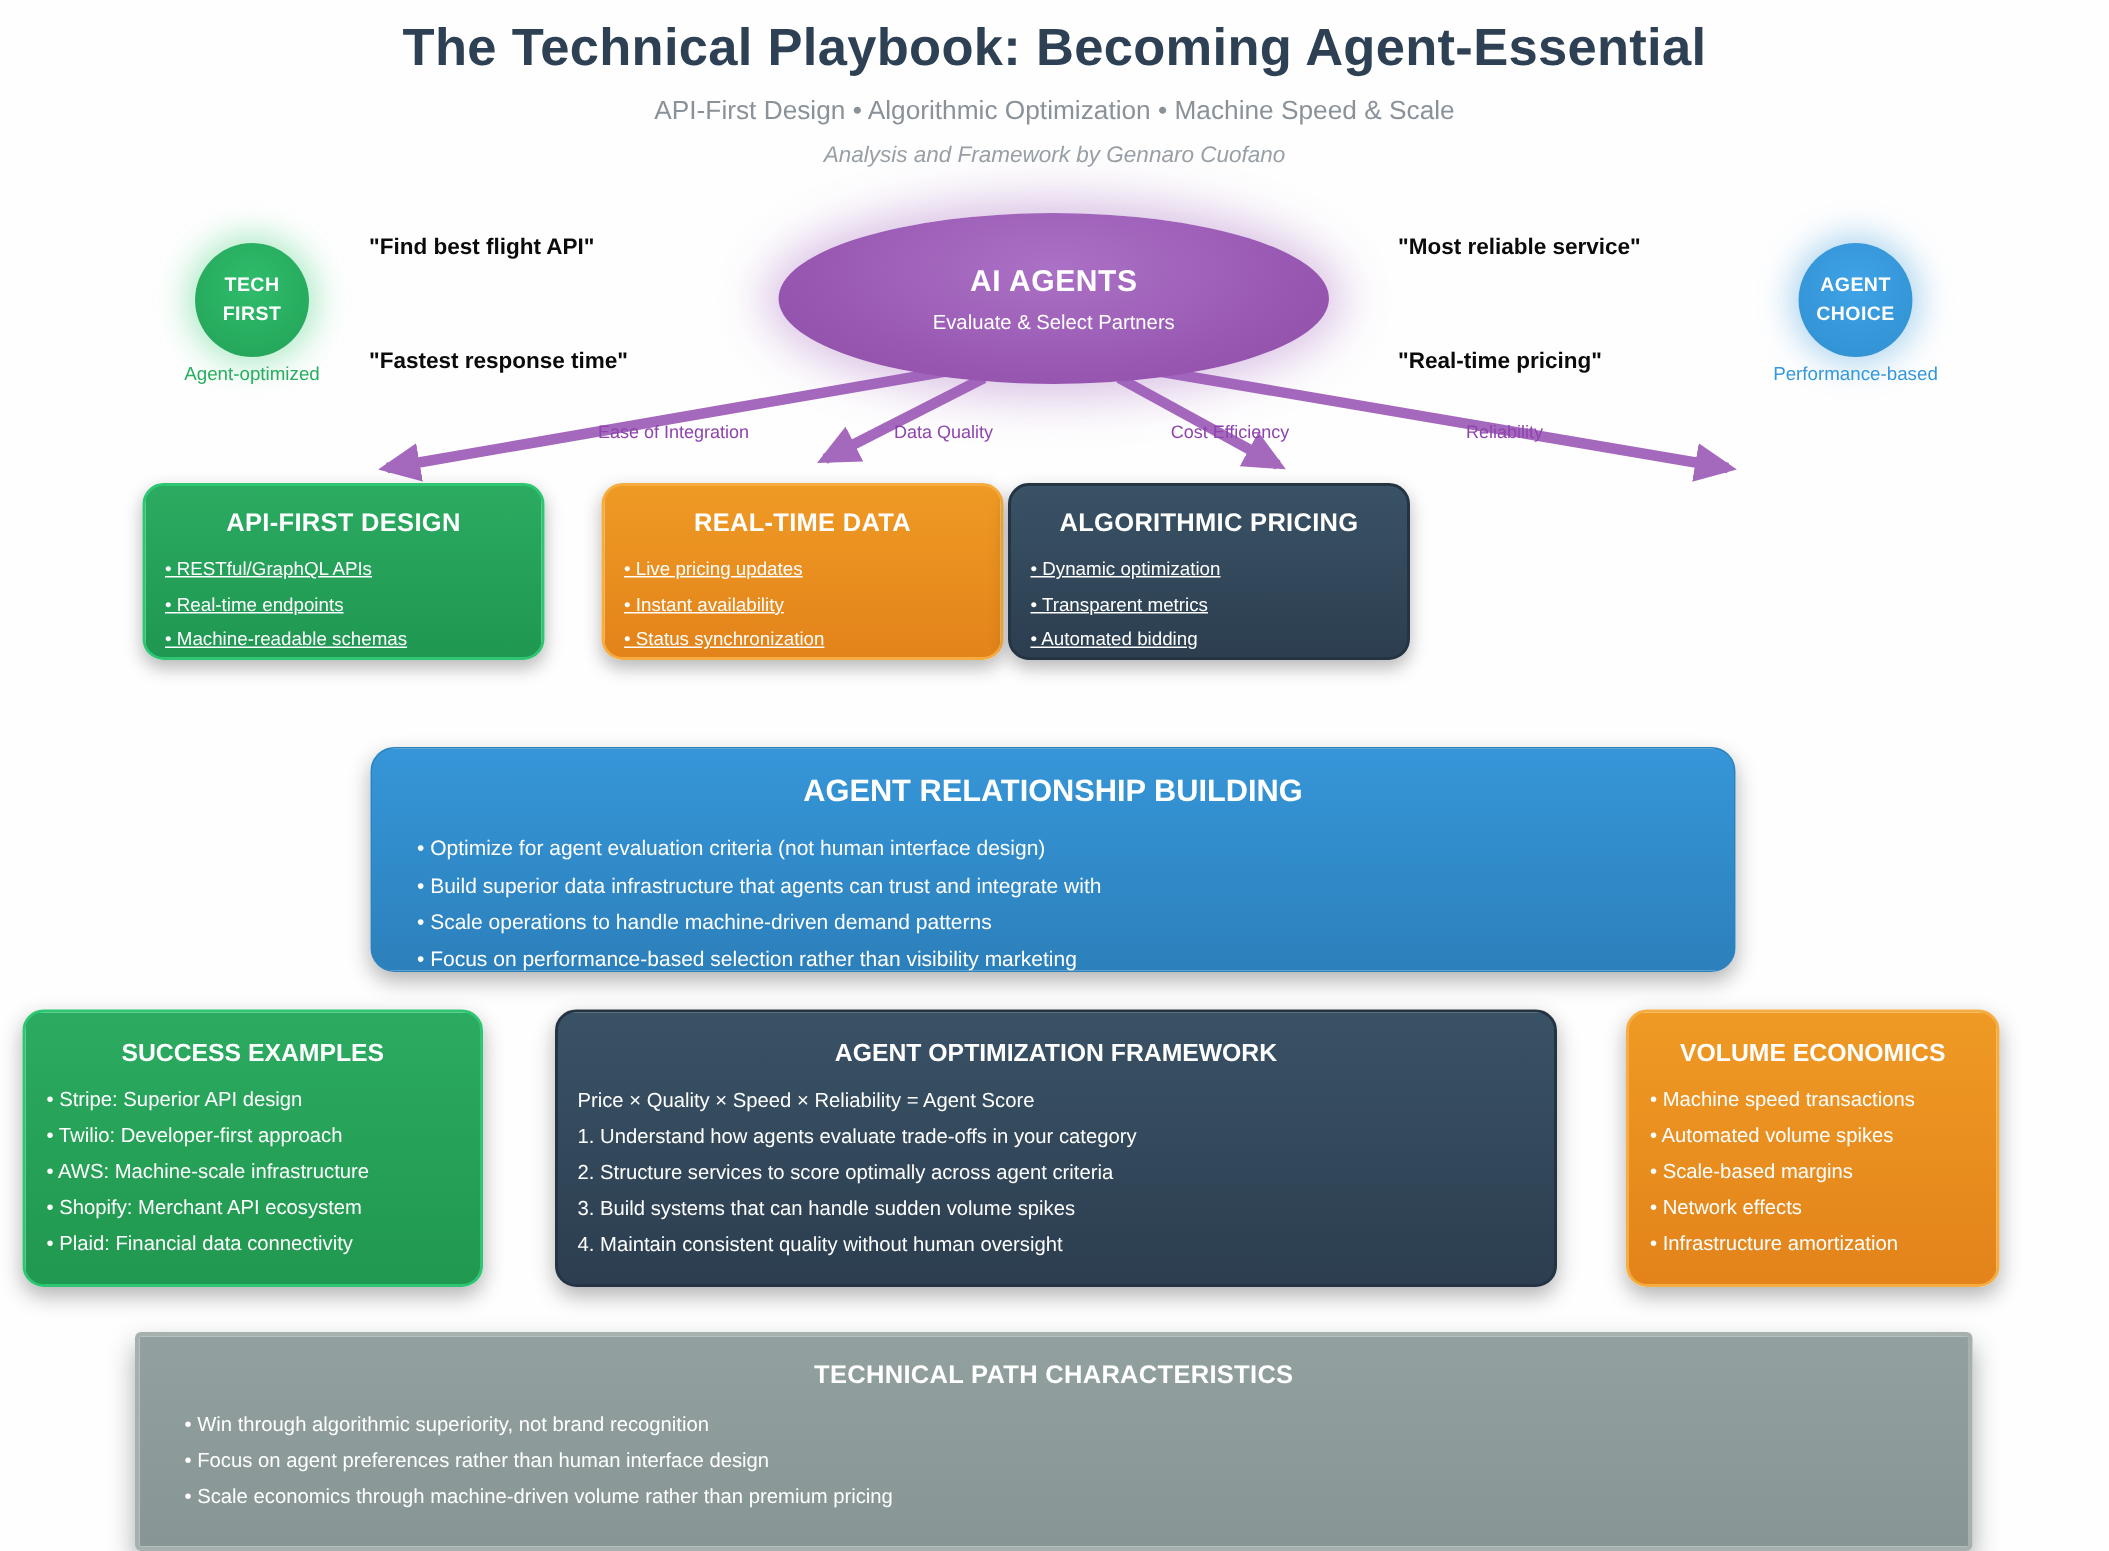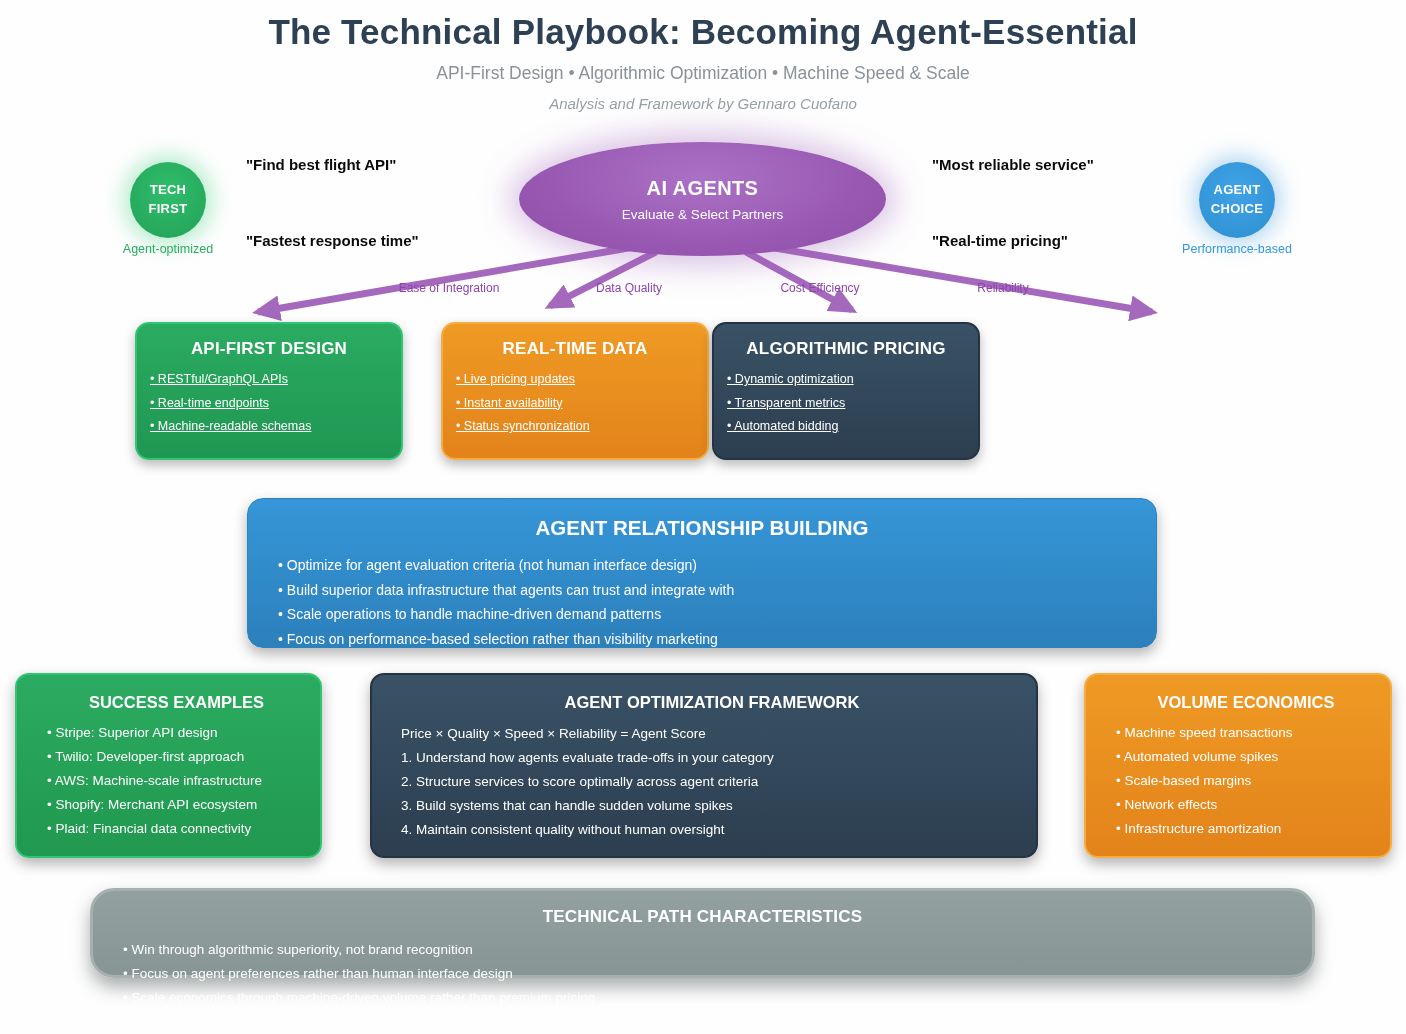--- a/index.html
+++ b/index.html
@@ -36,52 +36,52 @@
            box-shadow:0 0 30px 10px rgba(155,89,182,.35);}
   .ellipse .t{font-size:20px;font-weight:bold;letter-spacing:.4px;}
   .ellipse .s{font-size:13.5px;margin-top:7px;}
 
   
   svg.arrows{position:absolute;left:0;top:0;pointer-events:none;}
   .alabel{position:absolute;top:281px;transform:translateX(-50%);font-size:12px;color:#8e44ad;white-space:nowrap;}
   .al1{left:449px;} .al2{left:629px;} .al3{left:820px;} .al4{left:1003px;}
 
   
-  .pillar{position:absolute;top:322px;width:268px;height:138px;border-radius:14px;color:#fff;
-          box-shadow:0 5px 12px rgba(0,0,0,.28);box-sizing:border-box;margin-left:40px;}
+  .pillar{position:absolute;top:322px;width:268px;height:118px;border-radius:14px;color:#fff;
+          box-shadow:0 5px 12px rgba(0,0,0,.28);box-sizing:border-box;}
   .pillar h2{margin:15px 0 0;text-align:center;font-size:17px;font-weight:bold;letter-spacing:.2px;}
   .pillar .list{margin-top:13px;padding-left:13px;font-size:12.5px;}
   .pillar .list .li{margin-bottom:9.5px;text-decoration:underline;}
   .p1{left:95px;background:linear-gradient(180deg,#2bab61,#1f9752);border:2px solid #2ec573;}
   .p2{left:401px;background:linear-gradient(180deg,#ef9a25,#e3831a);border:2px solid #f5ad41;}
   .p3{left:672px;background:linear-gradient(180deg,#3a5266,#2c3e50);border:2px solid #243443;}
   .p4{left:1042px;background:linear-gradient(180deg,#d05243,#c23e30);border:2px solid #e4392c;}
 
   
   .rel{position:absolute;left:247px;top:498px;width:910px;height:150px;border-radius:16px;color:#fff;
        background:linear-gradient(180deg,#3696d8 0%,#2c80bb 100%);border:1px solid #2b82bd;
        box-shadow:0 6px 14px rgba(0,0,0,.30);box-sizing:border-box;}
   .rel h2{margin:17px 0 0;text-align:center;font-size:20.5px;font-weight:bold;}
   .rel .list{margin-top:17px;padding-left:30px;font-size:14px;}
   .rel .list .li{margin-bottom:8.5px;}
 
   
   .bbox{position:absolute;top:673px;height:185px;border-radius:14px;color:#fff;
-        box-shadow:0 6px 14px rgba(0,0,0,.30);box-sizing:border-box;padding-left:16px;}
+        box-shadow:0 6px 14px rgba(0,0,0,.30);box-sizing:border-box;}
   .bbox h2{margin:18px 0 0;text-align:center;font-size:16.5px;font-weight:bold;}
   .bbox .list{margin-top:13px;padding-left:14px;font-size:13.5px;}
   .bbox .list .li{margin-bottom:9px;}
   .success{left:15px;width:307px;background:linear-gradient(180deg,#2bab61,#21984f);border:2px solid #2ec573;}
   .framework{left:370px;width:668px;background:linear-gradient(180deg,#3a5266,#2c3e50);border:2px solid #243443;}
   .framework .formula{margin-top:14px;padding-left:13px;font-size:13.5px;}
   .framework .list{margin-top:9px;padding-left:13px;font-size:13.5px;}
-  .volume{left:1084px;width:308px;background:linear-gradient(180deg,#ef9a25,#e3831a);border:2px solid #f5ad41;}
-
-  
-  .path{position:absolute;left:90px;top:888px;width:1225px;height:90px;border-radius:24px;color:#fff;
+  .volume{left:1084px;width:249px;background:linear-gradient(180deg,#ef9a25,#e3831a);border:2px solid #f5ad41;}
+
+  
+  .path{position:absolute;left:90px;top:888px;width:1225px;height:146px;border-radius:4px;color:#fff;
         background:linear-gradient(180deg,#92a19f,#879694);border:3px solid #a6b1af;
         box-shadow:0 9px 18px rgba(40,50,50,.40);box-sizing:border-box;}
   .path h2{margin:16px 0 0;text-align:center;font-size:17px;font-weight:bold;letter-spacing:.2px;}
   .path .list{margin-top:15px;padding-left:30px;font-size:13.5px;}
   .path .list .li{margin-bottom:9px;}
 </style>
 </head>
 <body>
 
 <div class="canvas">

